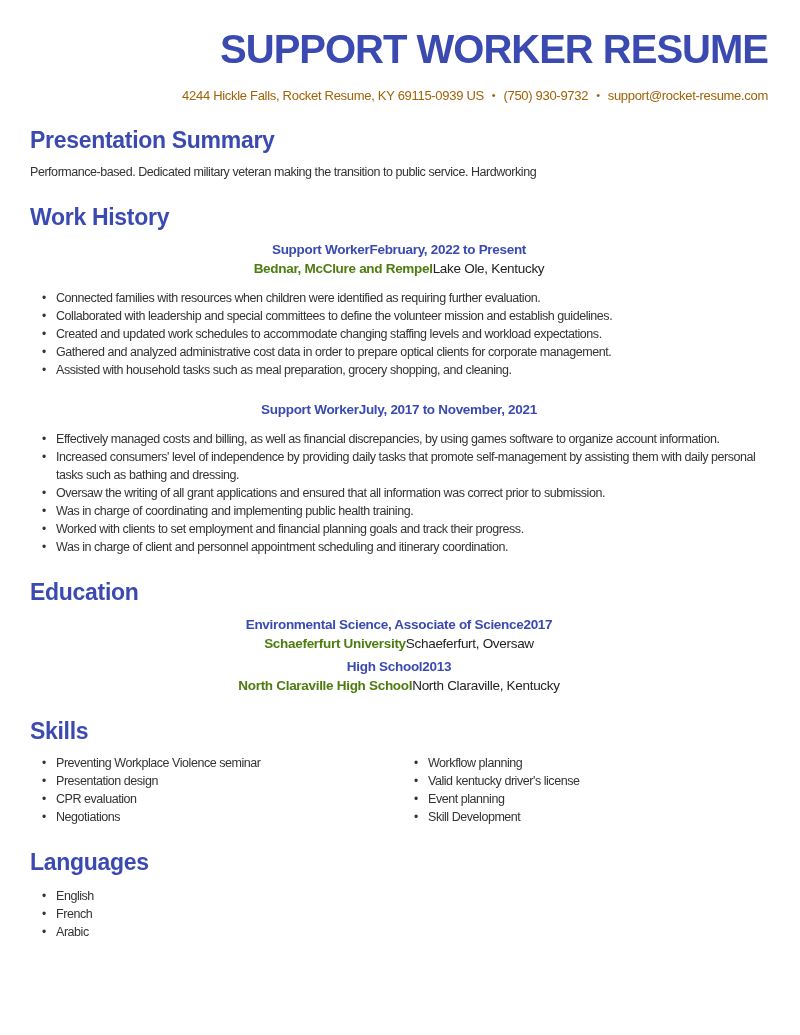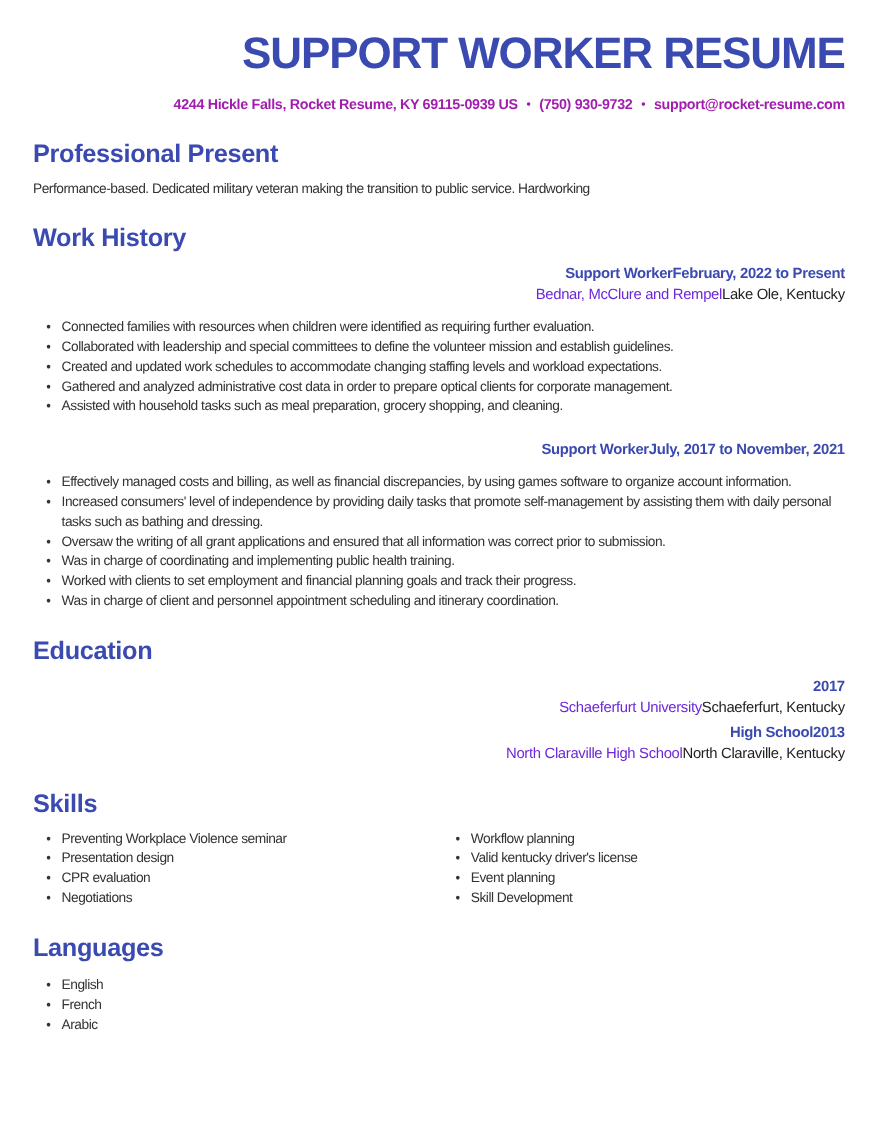--- a/index.html
+++ b/index.html
@@ -24,22 +24,22 @@
     font-size: 40px;
     line-height: 42px;
     font-weight: 700;
     letter-spacing: -1px;
     color: #3a4ab0;
   }
   .contact {
     margin-top: 17px;
     font-size: 13px;
     line-height: 16px;
-    font-weight: 700;
-    color: #a21caf;
+    font-weight: 400;
+    color: #a16207;
     letter-spacing: -0.3px;
   }
   .contact .sep {
     display: inline-block;
     margin: 0 8px;
     font-size: 11px;
     vertical-align: 1px;
   }
 
   
@@ -56,28 +56,28 @@
     margin: 0;
     font-size: 12.5px;
     line-height: 18px;
     letter-spacing: -0.45px;
     color: #333333;
   }
 
   
   .meta-row {
     display: flex;
-    justify-content: flex-end;
+    justify-content: center;
     align-items: baseline;
     font-size: 13.5px;
     line-height: 19px;
     letter-spacing: -0.3px;
   }
   .accent-strong { color: #3a4ab0; font-weight: 700; }
-  .dark-strong   { color: #6d28d9; font-weight: 400; }
+  .dark-strong   { color: #4d7c0f; font-weight: 700; }
   .dark-plain    { color: #222222; font-weight: 400; }
 
   .job + .job { margin-top: 21px; }
   .edu + .edu { margin-top: 4px; }
 
   
   ul.blist {
     list-style: none;
     margin: 11px 0 0 0;
     padding: 0;
@@ -116,21 +116,21 @@
 <div class="page">
 
   <header class="hdr">
     <h1 class="title">SUPPORT WORKER RESUME</h1>
     <div class="contact">
       <span>4244 Hickle Falls, Rocket Resume, KY 69115-0939 US</span><span class="sep">•</span><span>(750) 930-9732</span><span class="sep">•</span><span>support@rocket-resume.com</span>
     </div>
   </header>
 
   <section>
-    <h2 class="sec">Professional Present</h2>
+    <h2 class="sec">Presentation Summary</h2>
     <p class="summary">Performance-based. Dedicated military veteran making the transition to public service. Hardworking</p>
   </section>
 
   <section>
     <h2 class="sec">Work History</h2>
 
     <div class="job">
       <div class="meta-row">
         <span class="accent-strong">Support Worker</span>
         <span class="accent-strong">February, 2022 to Present</span>
@@ -195,25 +195,26 @@
           </li>
       </ul>
     </div>
   </section>
 
   <section>
     <h2 class="sec">Education</h2>
 
     <div class="edu">
       <div class="meta-row">
+        <span class="accent-strong">Environmental Science, Associate of Science</span>
         <span class="accent-strong">2017</span>
       </div>
       <div class="meta-row">
         <span class="dark-strong">Schaeferfurt University</span>
-        <span class="dark-plain">Schaeferfurt, Kentucky</span>
+        <span class="dark-plain">Schaeferfurt, Oversaw</span>
       </div>
     </div>
 
     <div class="edu">
       <div class="meta-row">
         <span class="accent-strong">High School</span>
         <span class="accent-strong">2013</span>
       </div>
       <div class="meta-row">
         <span class="dark-strong">North Claraville High School</span>

